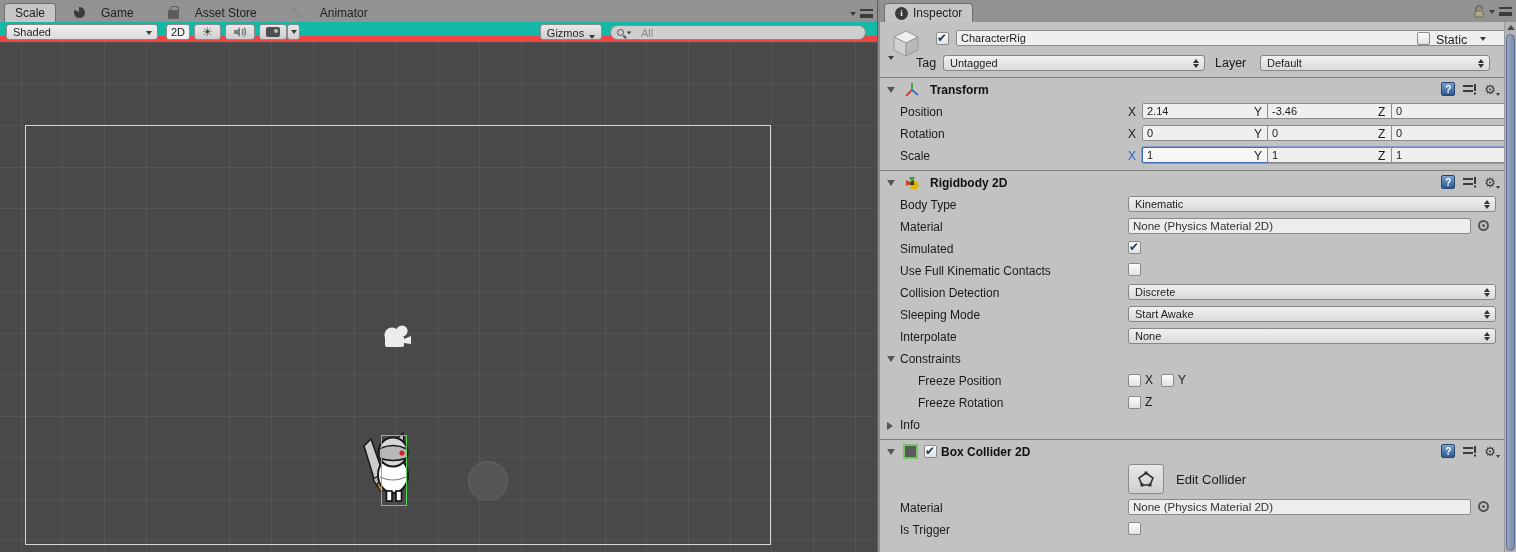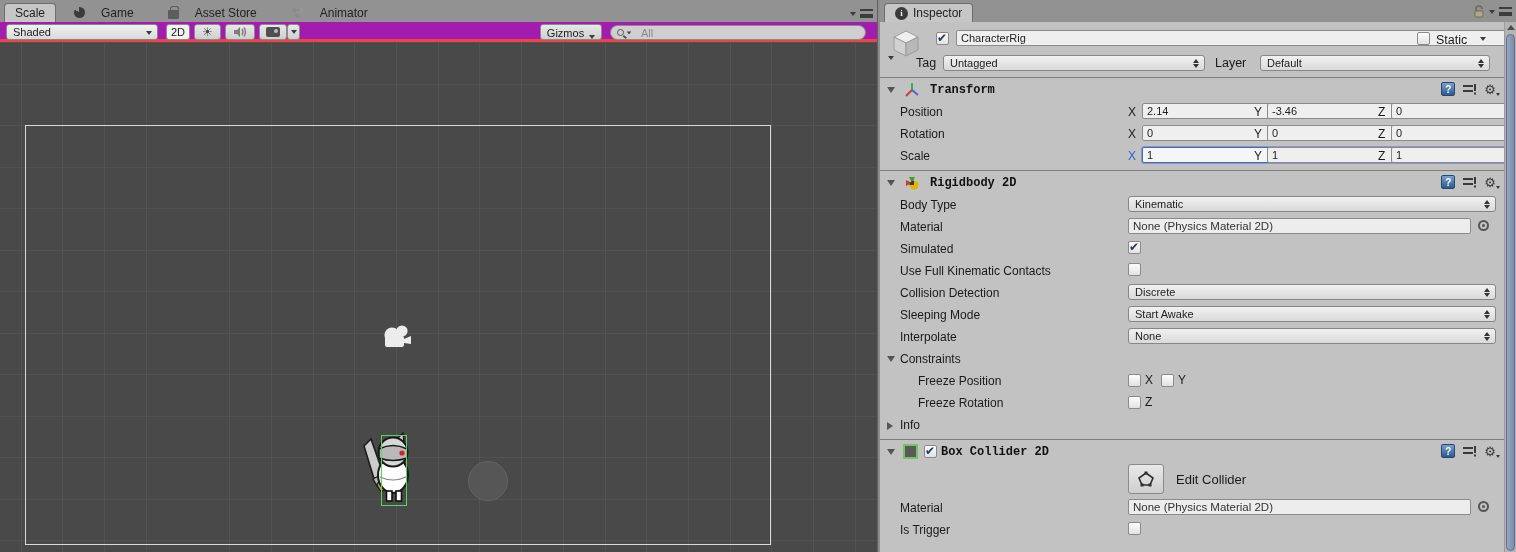--- a/index.html
+++ b/index.html
@@ -41,21 +41,21 @@
   .fold.open { border-left:4.5px solid transparent; border-right:4.5px solid transparent; border-top:6px solid #555; }
   .fold.closed { border-top:4.5px solid transparent; border-bottom:4.5px solid transparent; border-left:6px solid #555; }
 
   .help-icon { width:14px; height:14px; border-radius:2px; background:linear-gradient(#79a1d2,#2e598e); border:1px solid #24476f;
                color:#fff; font-size:10px; font-weight:bold; display:flex; align-items:center; justify-content:center; }
   .gear-icon { font-size:13px; color:#3a3a3a; line-height:13px; position:relative; }
   .gear-icon::after { content:""; position:absolute; right:-4px; bottom:0; border-left:2.5px solid transparent; border-right:2.5px solid transparent; border-top:3.5px solid #3a3a3a; }
 
   
   #scene-panel { position:absolute; left:0; top:0; width:877px; height:552px; }
-  #scene-toolbar { position:absolute; left:0; top:22px; width:907px; height:20px; background:#a21caf; border-bottom:3px solid #ef4444; }
+  #scene-toolbar { position:absolute; left:0; top:22px; width:907px; height:20px; background:#14b8a6; border-bottom:6px solid #ef4444; }
   #scene-viewport { position:absolute; left:0; top:42px; width:877px; height:510px; background-color:#494949; overflow:hidden;
     background-image:
       repeating-linear-gradient(90deg, transparent 0px, transparent 20.7px, rgba(255,255,255,0.055) 20.7px, rgba(255,255,255,0.055) 21.7px, transparent 21.7px, transparent 41.7px),
       repeating-linear-gradient(180deg, rgba(255,255,255,0.05) 0px, rgba(255,255,255,0.05) 1px, transparent 1px, transparent 41.5px); }
   #camera-bounds { position:absolute; left:25px; top:83px; width:746px; height:420px; border:1px solid #d9d9d9; }
   #collider-outline { position:absolute; left:381px; top:393px; width:26px; height:71px; border:1px solid #55d855; }
   #scene-circle { position:absolute; left:468px; top:419px; width:40px; height:40px; border-radius:50%; background:#565656; border:1px solid #646464; }
 
   .search-pill { position:absolute; left:610px; top:3px; width:256px; height:15px; border:1px solid #8a8a8a; border-radius:8px;
                  background:#cfcfcf; display:flex; align-items:center; padding:0 6px; gap:2px; }
@@ -70,21 +70,21 @@
   #insp-scrollbar { position:absolute; right:0; top:22px; bottom:0; width:12px; background:#b4b4b4; border-left:1px solid #9b9b9b; }
   #insp-scrollbar .up { height:11px; display:flex; align-items:center; justify-content:center; }
   #insp-scrollbar .up::after { content:""; border-left:4px solid transparent; border-right:4px solid transparent; border-bottom:5px solid #4c4c4c; }
   #insp-scrollbar .thumb { position:absolute; left:1px; right:1px; top:12px; bottom:1px;
       background:linear-gradient(90deg,#97a5c0,#7c8dac); border:1px solid #5e6d92; border-radius:5px; }
 
   .go-header { position:relative; height:56px; border-bottom:1px solid #7f7f7f; }
   .sect { position:relative; border-bottom:1px solid #7f7f7f; padding-bottom:3px; }
   .sect-header { position:relative; height:23px; display:flex; align-items:center; }
   .sect-header .fold { position:absolute; left:7px; }
-  .sect-title { position:absolute; left:50px; font-weight:bold; font-size:12px; color:#111;font-family:Liberation Mono, monospace; }
+  .sect-title { position:absolute; left:50px; font-weight:bold; font-size:12px; color:#111; }
   .hdr-icons { position:absolute; right:8px; top:4px; display:flex; align-items:center; gap:8px; }
 
   .row { position:relative; height:22px; }
   .row .lbl { position:absolute; left:20px; top:4px; font-size:12px; color:#1a1a1a; white-space:nowrap; }
   .row .lbl.indent { left:38px; }
   .row .ctl-dd { position:absolute; left:248px; top:2px; width:368px; }
   .row .ctl-obj { position:absolute; left:248px; top:2px; width:343px; }
   .row .ctl-pick { position:absolute; left:598px; top:4px; }
   .row .ctl-cb { position:absolute; left:248px; top:3px; }
   .axis { position:absolute; top:4px; font-size:12px; color:#1a1a1a; }

